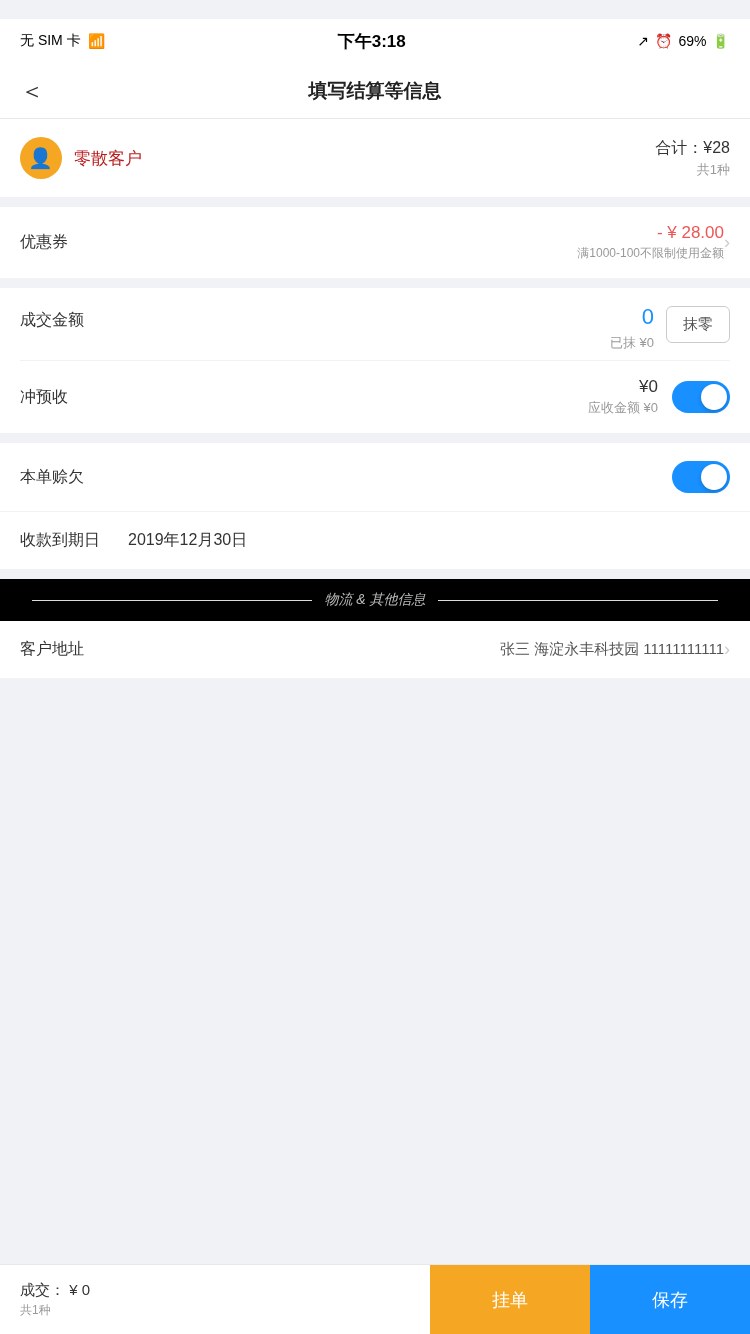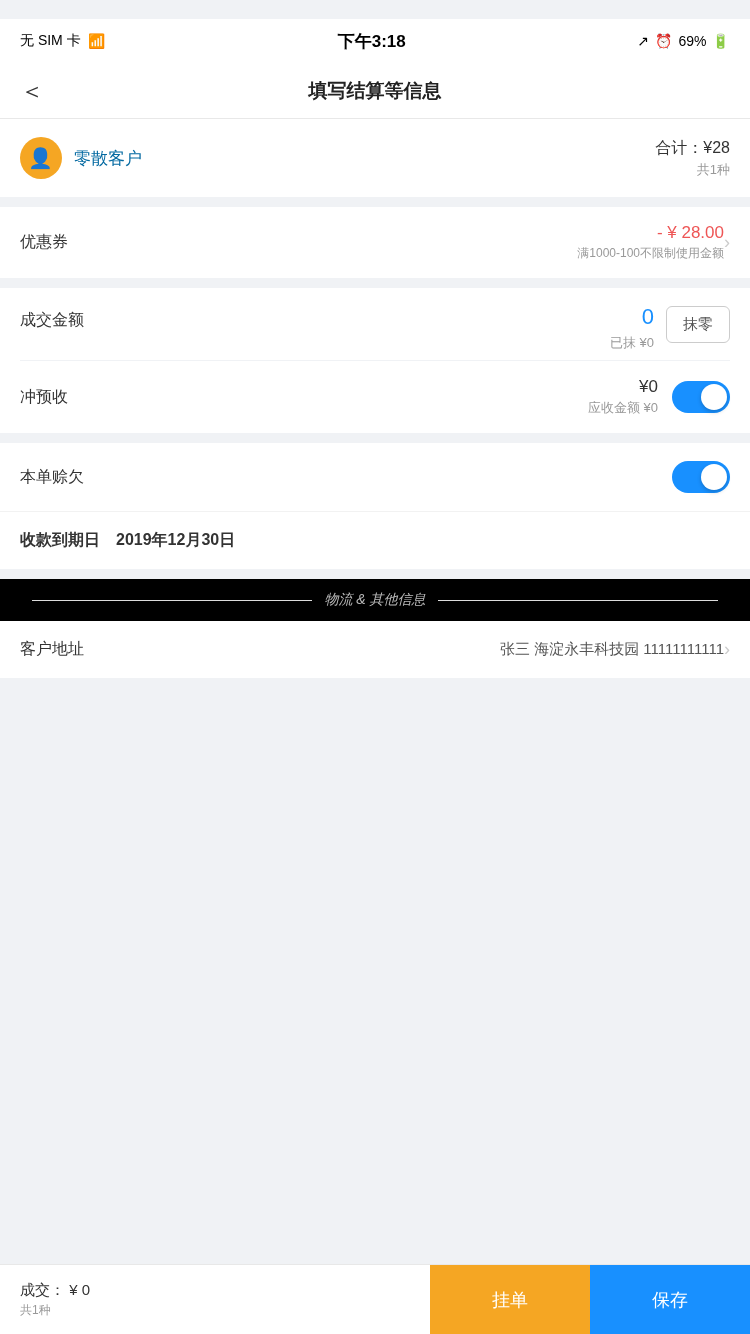--- a/index.html
+++ b/index.html
@@ -65,21 +65,21 @@
       align-items: center;
       justify-content: space-between;
     }
     .customer-left { display: flex; align-items: center; gap: 12px; }
     .avatar {
       width: 42px; height: 42px; border-radius: 50%;
       background: #f5a623;
       display: flex; align-items: center; justify-content: center;
       color: #fff; font-size: 20px;
     }
-    .customer-name { font-size: 17px; color: #0369a1; font-weight: 500; }
+    .customer-name { font-size: 17px; color: #b91c1c; font-weight: 500; }
     .customer-right { text-align: right; }
     .total-amount { font-size: 16px; color: #333; }
     .total-count { font-size: 13px; color: #999; margin-top: 2px; }
 
     
     .coupon-row {
       padding: 16px 20px;
       display: flex;
       align-items: center;
       justify-content: space-between;
@@ -155,23 +155,22 @@
       align-items: center;
       justify-content: space-between;
     }
     .debt-label { font-size: 16px; color: #333; }
 
     
     .due-row {
       padding: 18px 20px;
       display: flex;
       align-items: center;
-      gap: 16px;
+      gap: 28px;
       border-top: 1px solid #f2f2f2;
-      font-weight: bold;
     }
     .due-label { font-size: 16px; color: #333; }
     .due-date { font-size: 16px; color: #333; }
     .section-divider-line {
       display: flex; align-items: center; justify-content: center;
       gap: 12px; padding: 12px 32px;
       background: #000000;
       font-style: italic;
     }
     .divider-line {

